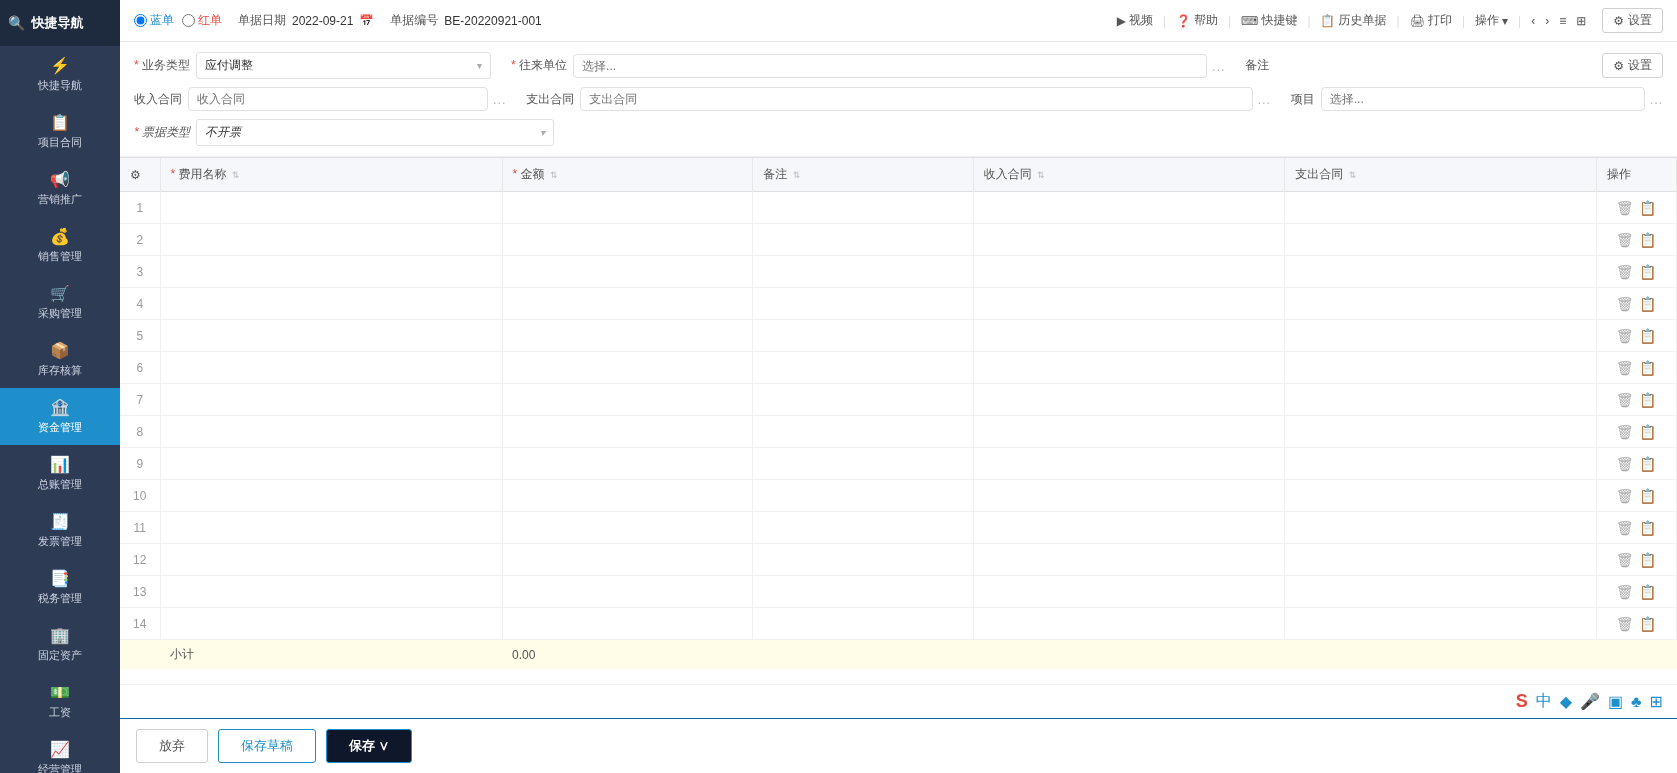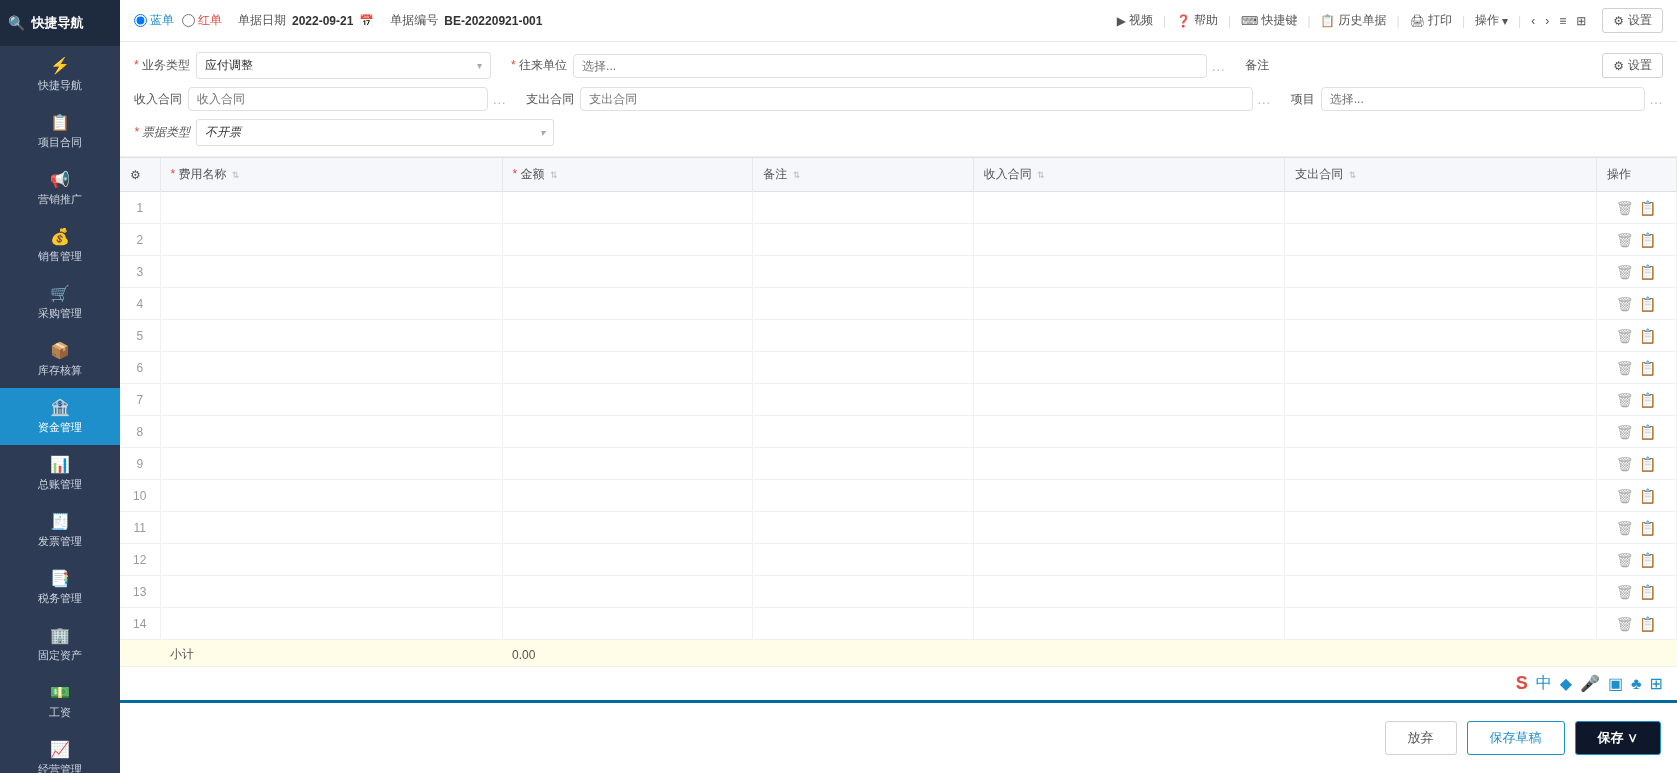--- a/index.html
+++ b/index.html
@@ -92,21 +92,21 @@
       gap: 16px;
       flex-wrap: wrap;
       justify-content: center;
     }
     .toolbar-radio-group { display: flex; align-items: center; gap: 8px; }
     .toolbar-radio { display: flex; align-items: center; gap: 3px; cursor: pointer; }
     .toolbar-radio input { cursor: pointer; }
     .radio-blue { color: #1e8fca; }
     .radio-red { color: #e04a3f; }
     .toolbar-field { display: flex; align-items: center; gap: 6px; font-size: 12px; color: #555; }
-    .toolbar-value { color: #333; font-weight: 700; }
+    .toolbar-value { color: #333; font-weight: 400; }
     .toolbar-calendar { color: #aaa; cursor: pointer; }
     .toolbar-spacer { flex: 1; }
     .toolbar-actions { display: flex; align-items: center; gap: 10px; color: #555; }
     .toolbar-action { display: flex; align-items: center; gap: 3px; cursor: pointer; font-size: 12px; }
     .toolbar-action-sep { color: #ddd; }
     .toolbar-btn-set {
       background: #fff;
       border: 1px solid #d0d0d0;
       border-radius: 3px;
       padding: 3px 10px;
@@ -223,25 +223,24 @@
     .subtotal-value { color: #333; font-weight: 500; }
 
     
     .action-col { width: 80px; text-align: center; }
     .action-icons { display: flex; gap: 6px; justify-content: center; }
     .action-icon { cursor: pointer; color: #aaa; font-size: 14px; }
 
     
     .footer {
       background: #fff;
-      border-top: 3px solid #0369a1;
-      padding: 18px 16px;
-      display: flex;
-      align-items: center;
-      justify-content: flex-end;
+      border-top: 1px solid #0369a1;
+      padding: 10px 16px;
+      display: flex;
+      align-items: center;
       gap: 10px;
     }
     .btn {
       padding: 7px 22px;
       border-radius: 3px;
       border: 1px solid #d0d0d0;
       cursor: pointer;
       font-size: 13px;
     }
     .btn-default { background: #fff; color: #555; }

